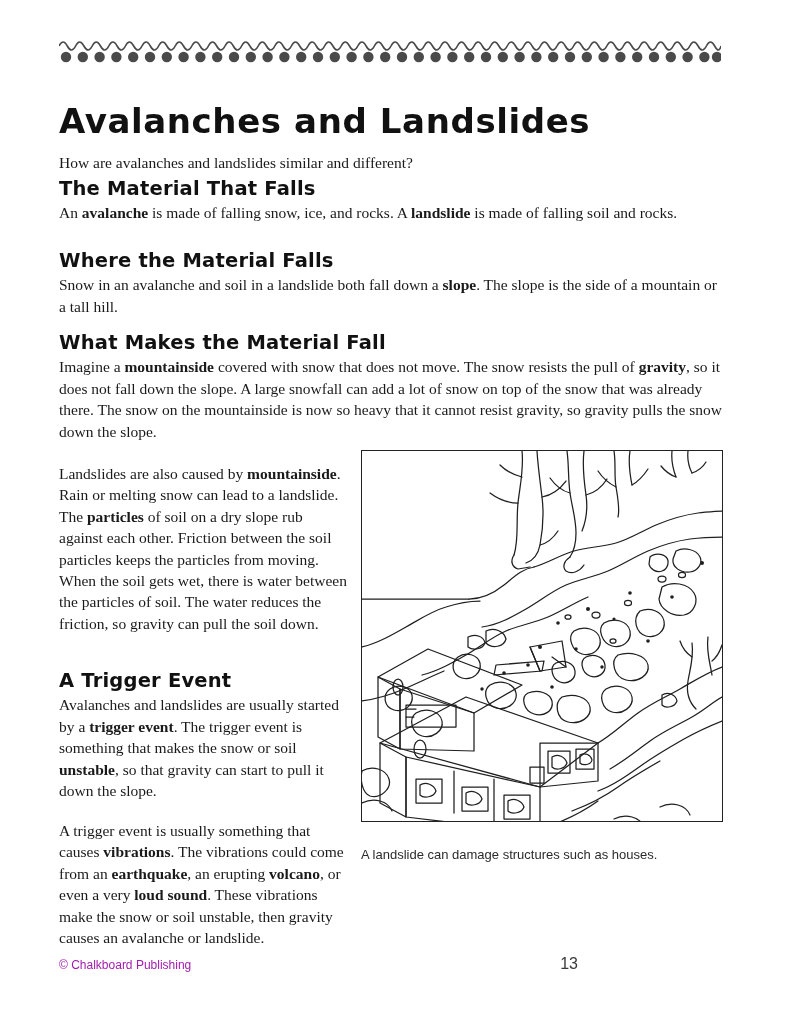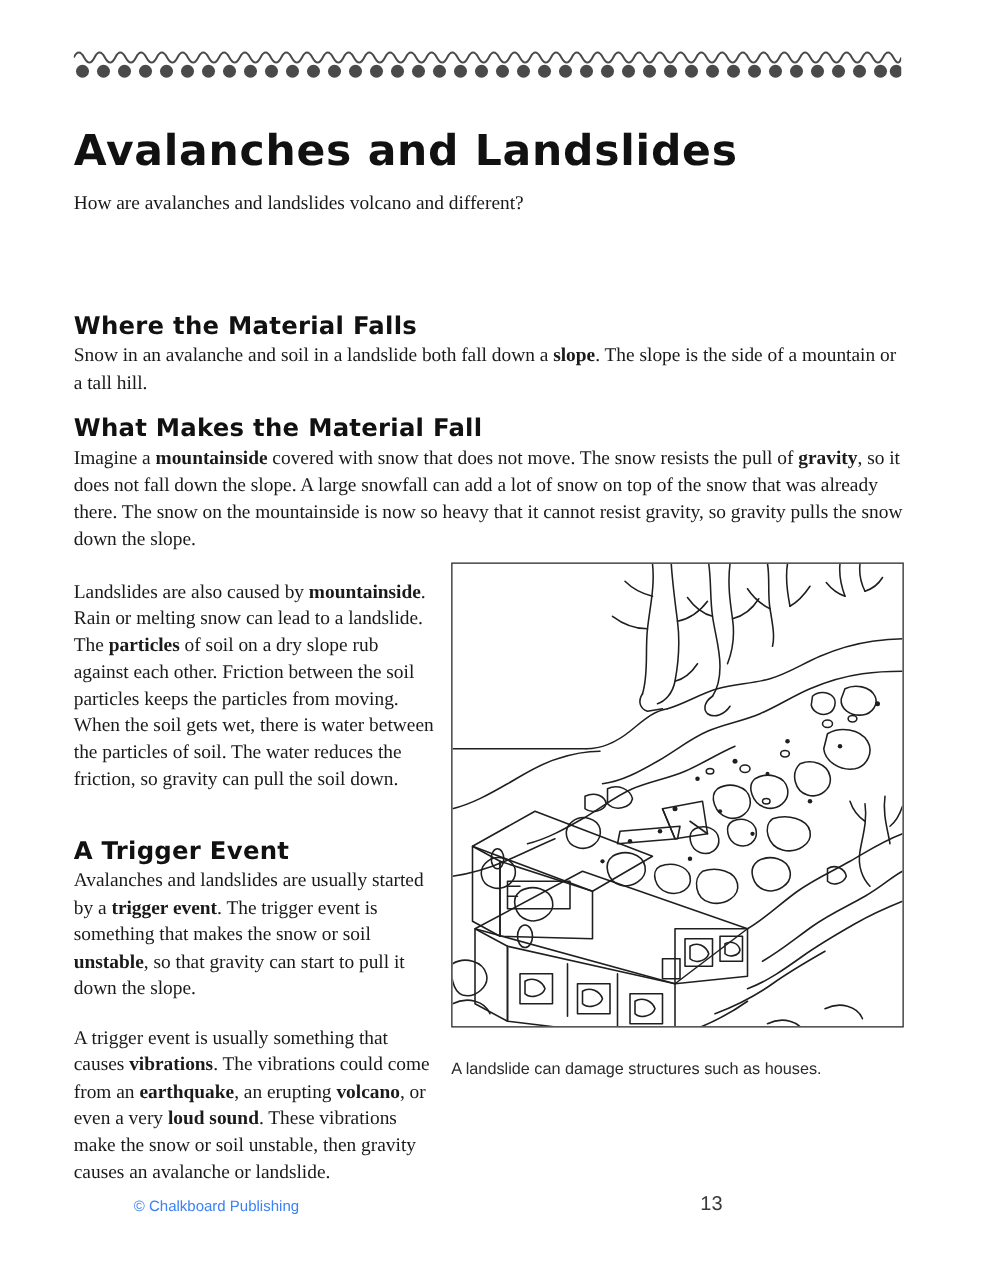--- a/index.html
+++ b/index.html
@@ -122,22 +122,21 @@
     line-height: 1.3;
   }
 
   
   .footer-left {
     position: absolute;
     left: 59px;
     top: 958px;
     font-family: "Liberation Sans", sans-serif;
     font-size: 12px;
-    color: #3b82f6;
-    margin-left: 48px;
+    color: #a21caf;
   }
   .footer-page {
     position: absolute;
     right: 62px;
     top: 955px;
     font-family: "Liberation Sans", sans-serif;
     font-size: 16px;
     color: #3a3a3a;
   }
 </style>
@@ -189,23 +188,25 @@
         <circle cx="611.8" cy="19" r="5.2"></circle>
           <circle cx="628.6" cy="19" r="5.2"></circle>
           <circle cx="645.4" cy="19" r="5.2"></circle>
         <circle cx="658" cy="19" r="5.2"></circle>
       </g>
     </svg>
   </div>
 
   <h1 class="doc-title">Avalanches and Landslides</h1>
 
-  <p class="intro-line">How are avalanches and landslides volcano and different?</p>
+  <p class="intro-line">How are avalanches and landslides similar and different?</p>
 
   <div class="section-full sec-a">
+    <h2 class="heading">The Material That Falls</h2>
+    <p class="body">An <b>avalanche</b> is made of falling snow, ice, and rocks. A <b>landslide</b> is made of falling soil and rocks.</p>
   </div>
 
   <div class="section-full sec-c">
     <h2 class="heading">What Makes the Material Fall</h2>
     <p class="body">Imagine a <b>mountainside</b> covered with snow that does not move. The snow resists the pull of <b>gravity</b>, so it does not fall down the slope. A large snowfall can add a lot of snow on top of the snow that was already there. The snow on the mountainside is now so heavy that it cannot resist gravity, so gravity pulls the snow down the slope.</p>
   </div>
 
   <div class="section-full sec-b">
     <h2 class="heading">Where the Material Falls</h2>
     <p class="body">Snow in an avalanche and soil in a landslide both fall down a <b>slope</b>. The slope is the side of a mountain or a tall hill.</p>

